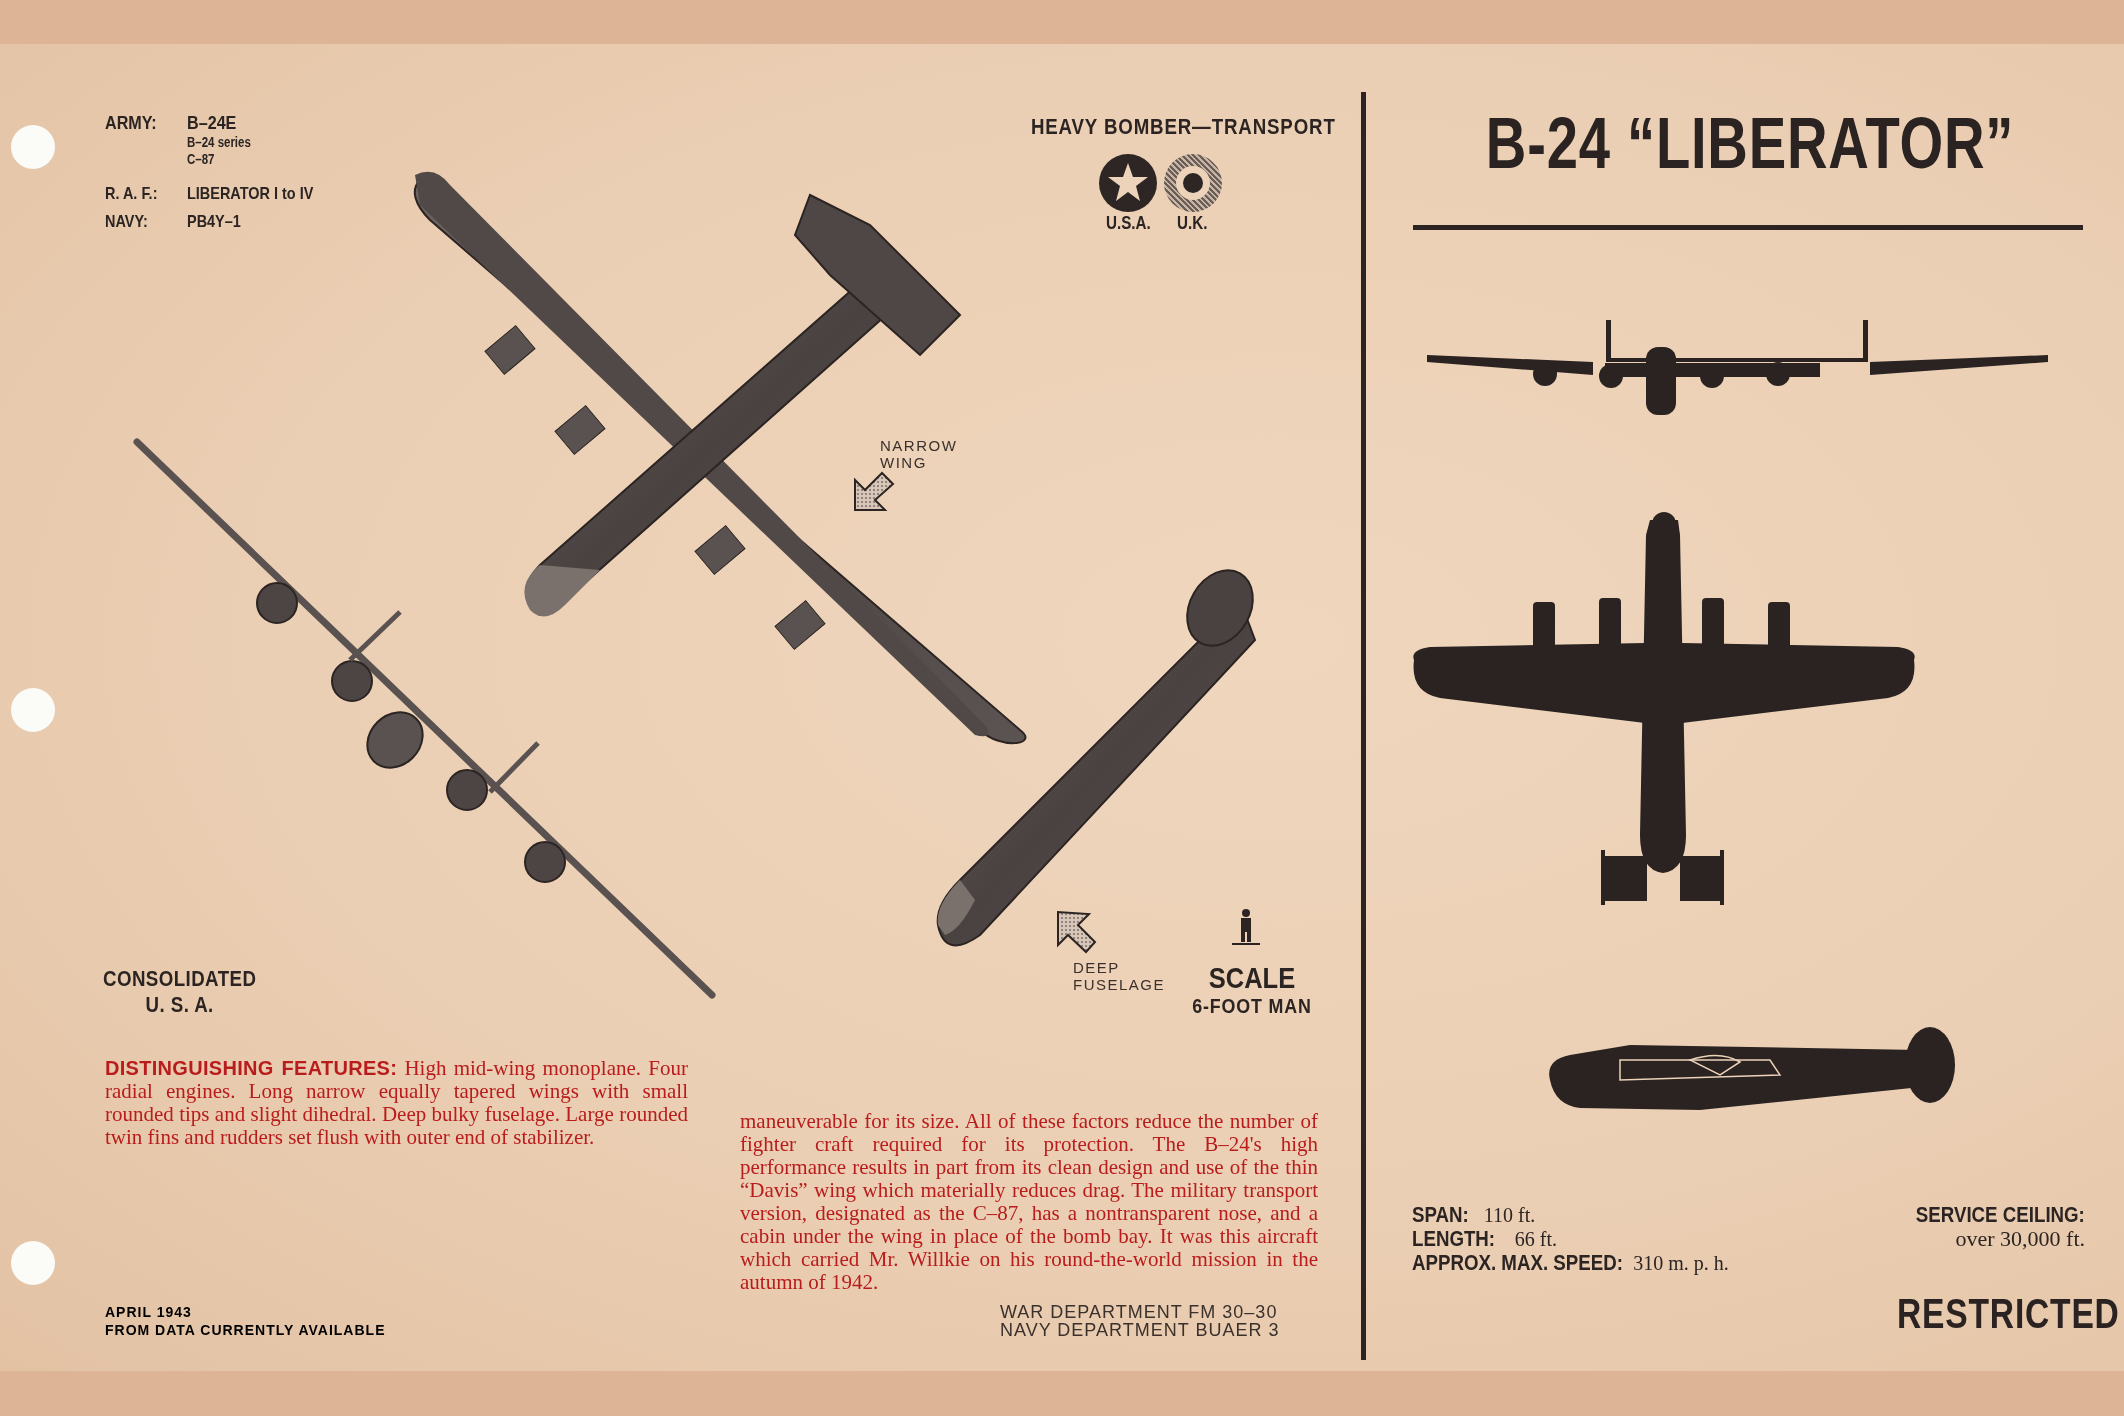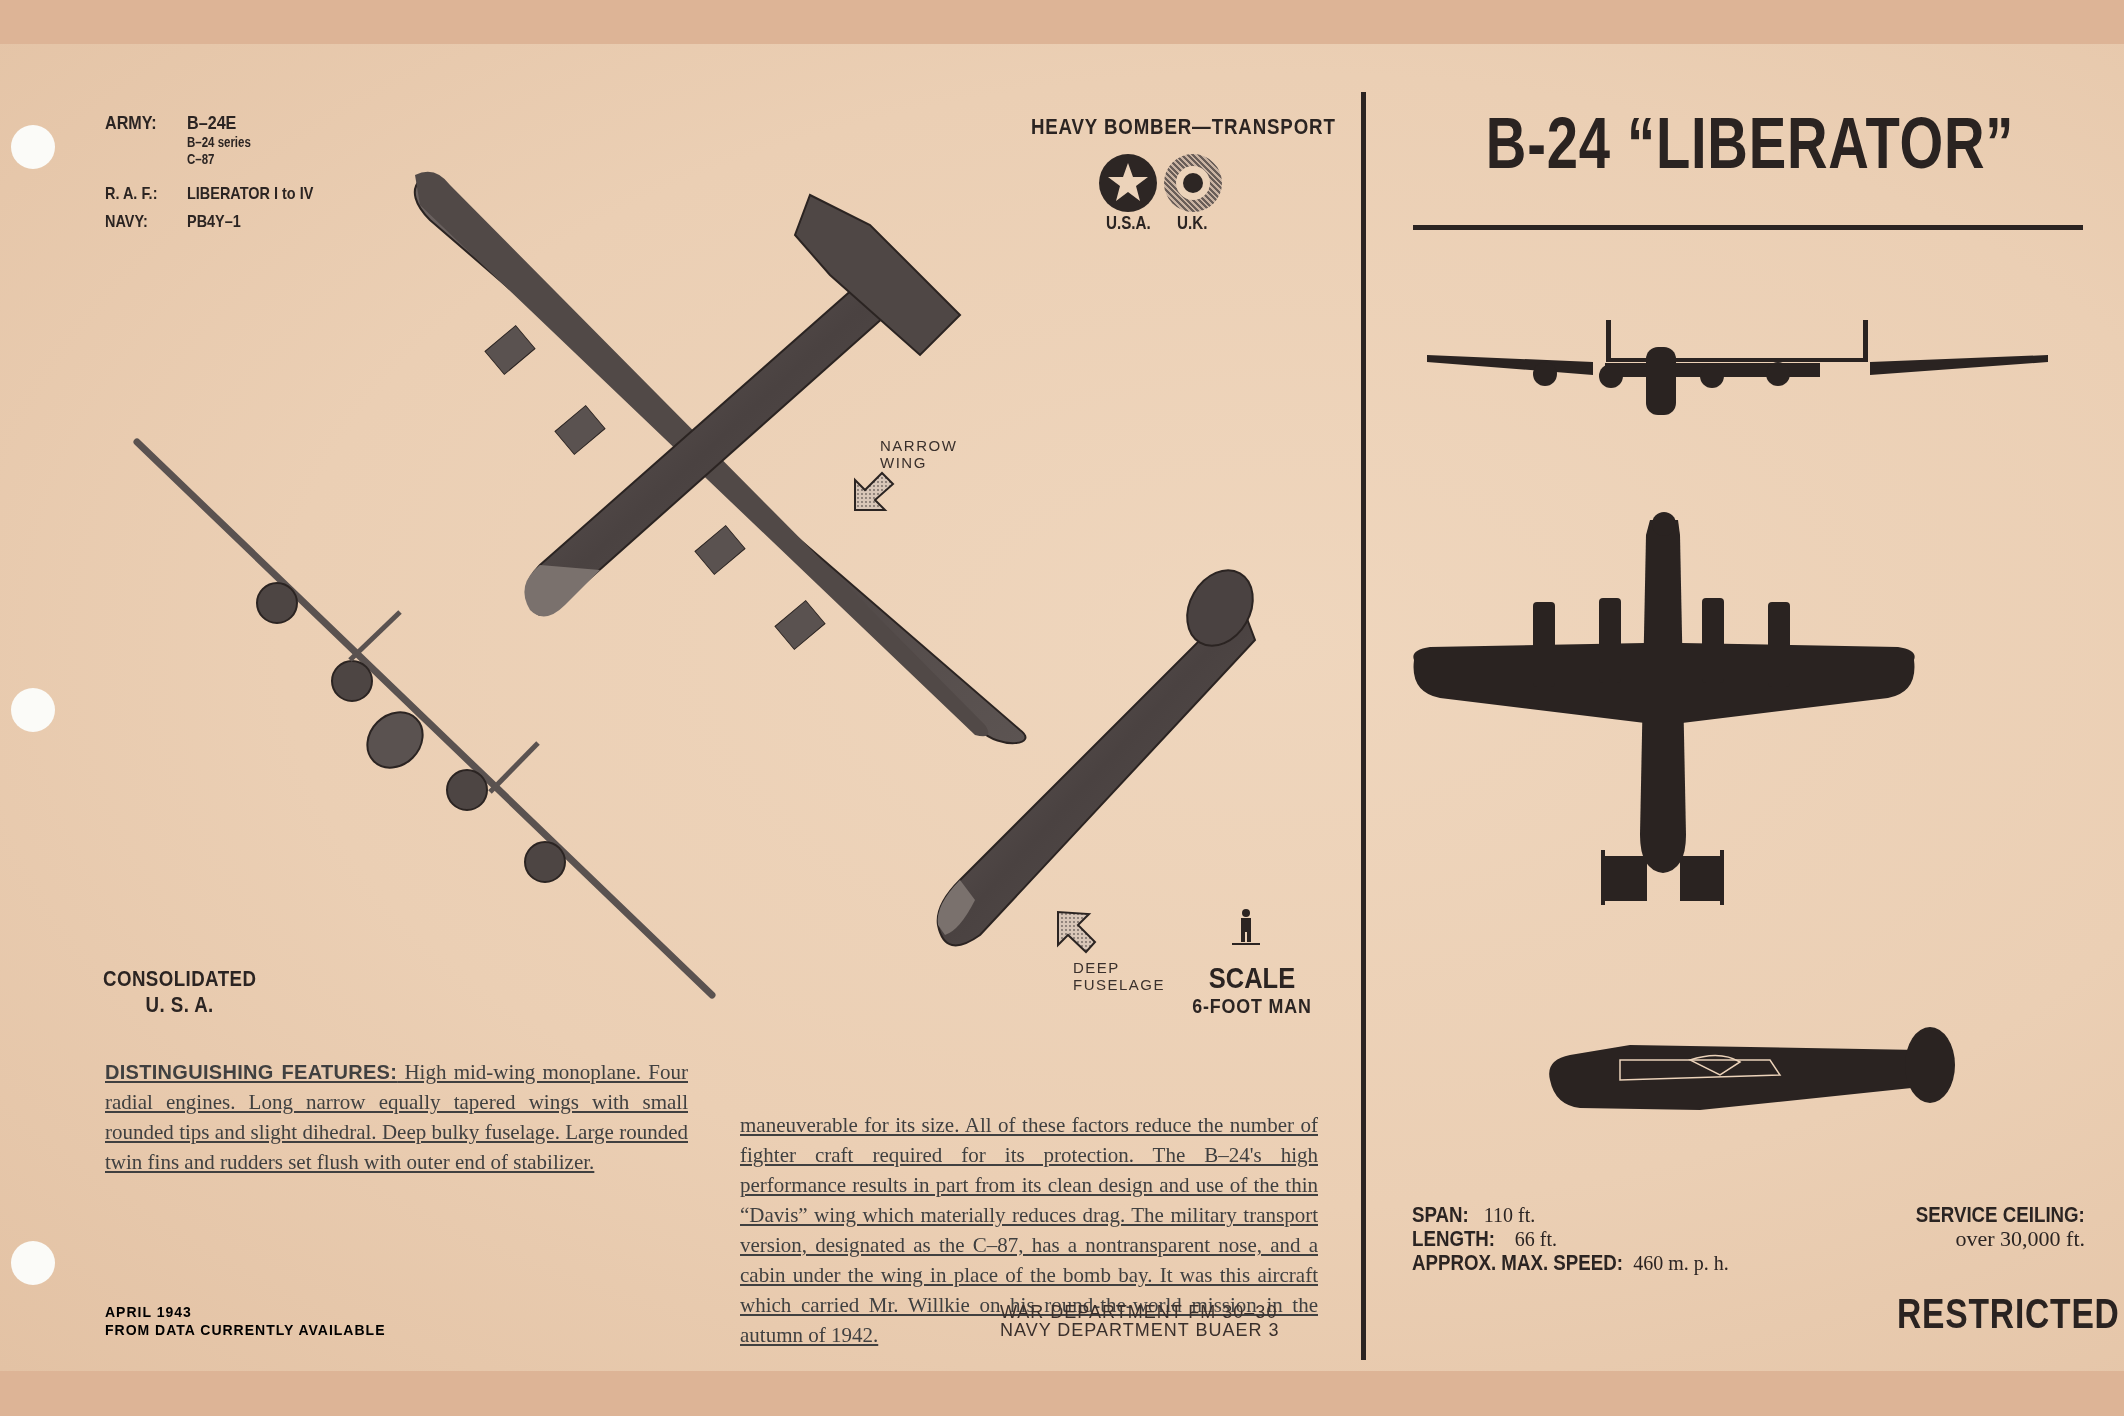--- a/index.html
+++ b/index.html
@@ -33,21 +33,21 @@
   .nat-label { position:absolute; top:212px; font-weight:bold; font-size:19px; transform:scaleX(0.8); transform-origin:left; }
 
   .arrow-label { font-size:15px; letter-spacing:1.5px; line-height:17px; color:#3a302c; }
 
   .maker { left:103px; top:966px; font-weight:bold; font-size:22px; line-height:26px; transform:scaleX(0.85); text-align:center; }
 
   .scale-block { left:1172px; top:962px; text-align:center; font-weight:bold; transform:scaleX(0.85); transform-origin:center top; width:160px; }
   .scale-block .big { font-size:30px; line-height:32px; }
   .scale-block .small { font-size:21px; line-height:24px; letter-spacing:1px; }
 
-  .body-text { font-family:"Liberation Serif", serif; font-size:21px; line-height:30px; text-align:justify; color:#404040;text-decoration:underline; }
+  .body-text { font-family:"Liberation Serif", serif; font-size:21px; line-height:23px; text-align:justify; color:#b91c1c; }
   .body-text .head { font-family:"Liberation Sans", sans-serif; font-weight:bold; font-size:20px; letter-spacing:0.3px; }
   .col1 { left:105px; top:1057px; width:583px; }
   .col1 p { margin:0 0 22px 0; }
   .col2 { left:740px; top:1062px; width:578px;margin-top:48px; }
   .col2 p { margin:0; }
 
   .footer-left { left:105px; top:1303px; font-size:14px; font-weight:bold; line-height:18px; letter-spacing:1px; color:#000000; }
   .footer-right { left:1000px; top:1303px; width:320px; text-align:left; font-size:18px; font-weight:normal; line-height:18px; letter-spacing:1px; color:#3a302c; }
 
   .divider { left:1361px; top:92px; width:5px; height:1268px; background:#2b2422; }
@@ -236,19 +236,19 @@
     <g fill="none" stroke="#ecd3ba" stroke-width="1.5">
       <path d="M80,60 L230,60 L240,75 L80,80 Z"></path>
       <path d="M150,60 Q180,50 200,62 L180,75 Z"></path>
     </g>
   </g>
 </svg>
 
 <div class="abs specs">
   <div><span class="k">SPAN:</span><span class="v"> 110 ft.</span></div>
   <div><span class="k">LENGTH:</span><span class="v"> 66 ft.</span></div>
-  <div><span class="k">APPROX. MAX. SPEED:</span><span class="v" style="margin-left:-32px"> 460 m. p. h.</span></div>
+  <div><span class="k">APPROX. MAX. SPEED:</span><span class="v" style="margin-left:-32px"> 310 m. p. h.</span></div>
 </div>
 <div class="abs ceiling">
   <div><span class="k">SERVICE CEILING:</span></div>
   <div class="v">over 30,000 ft.</div>
 </div>
 <div class="abs restricted">RESTRICTED</div>
 
 </body></html>

